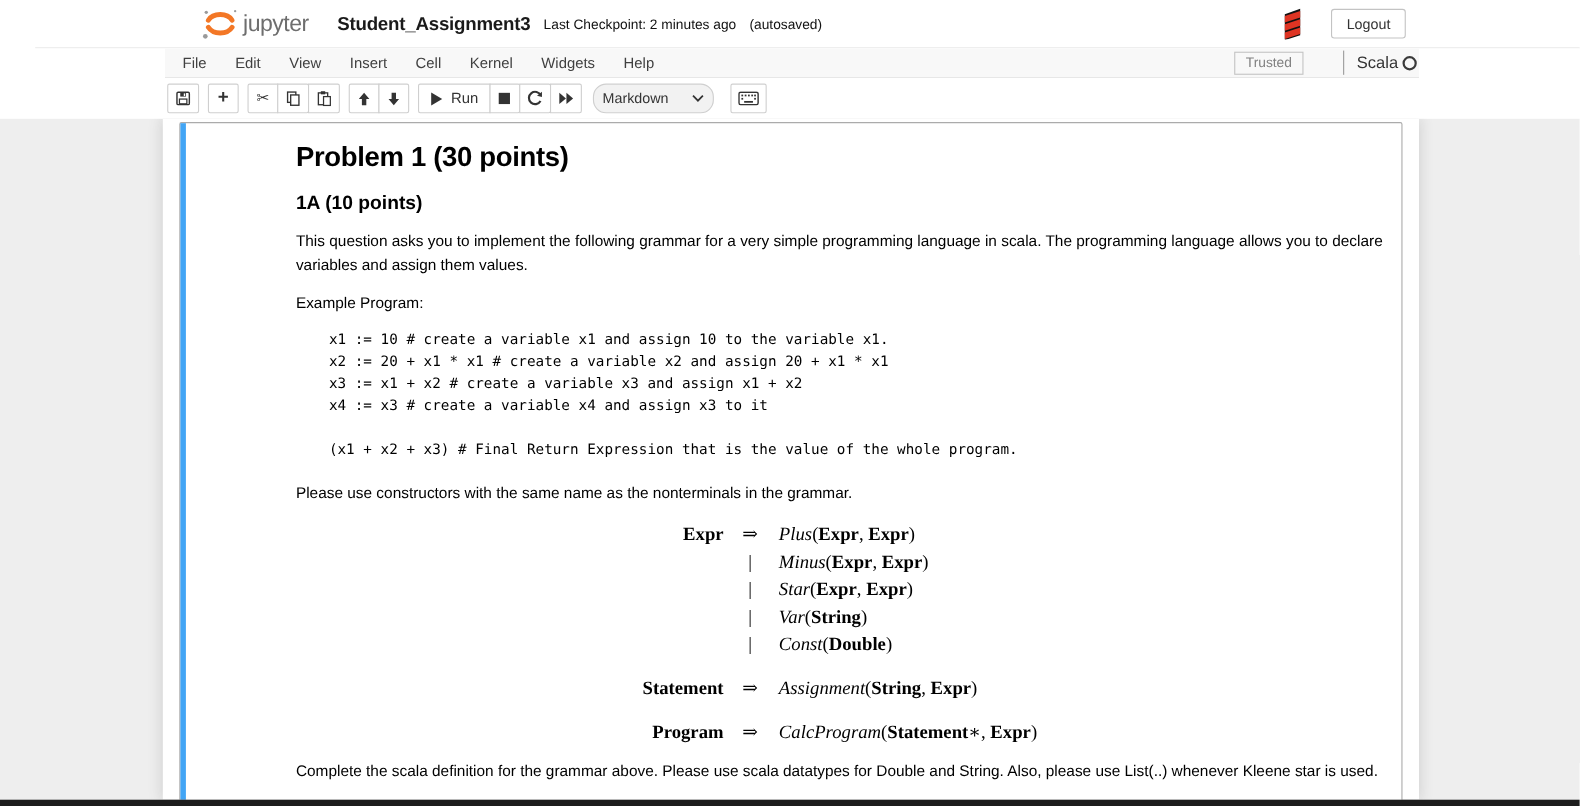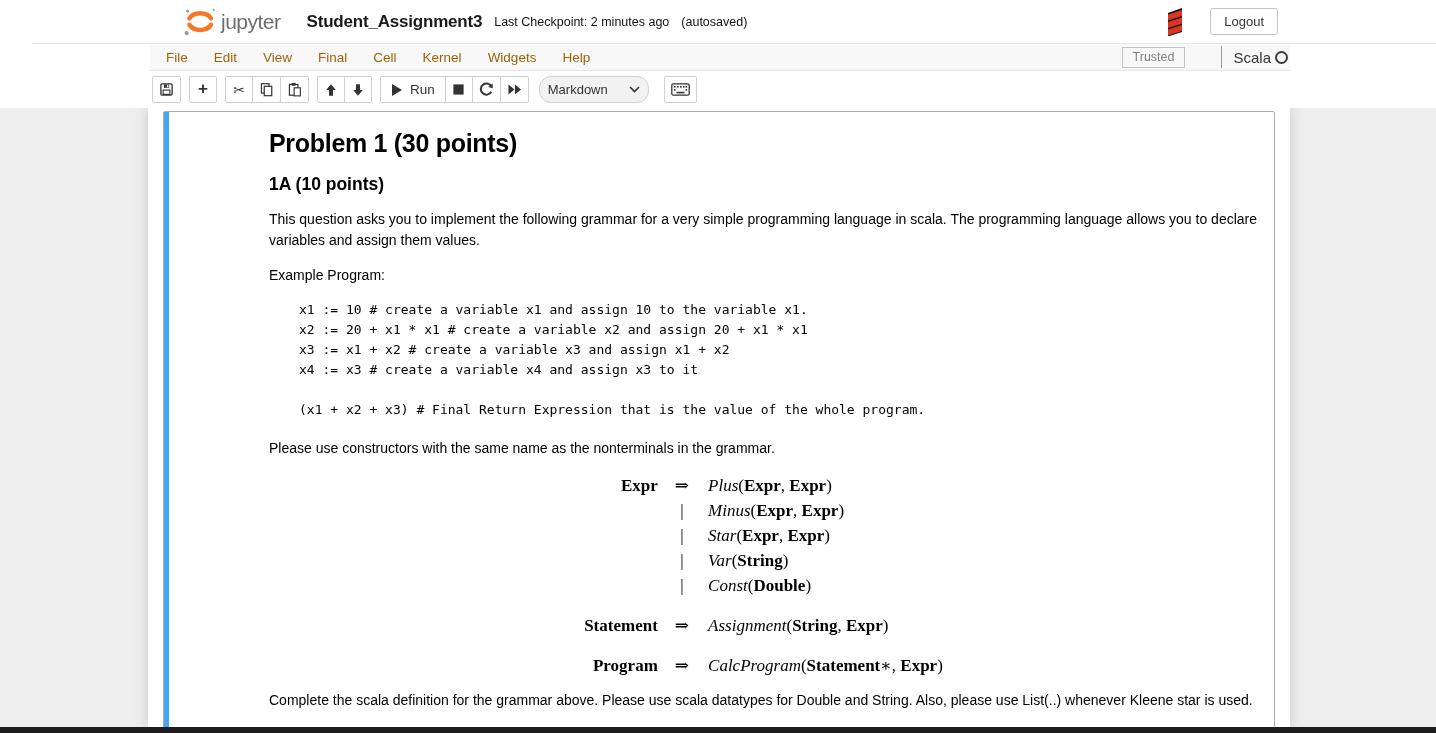--- a/index.html
+++ b/index.html
@@ -23,21 +23,21 @@
   .scala-logo { margin-right:24px; display:block; }
   .logout-btn { background:#fff; border:1px solid #c3c3c3; border-radius:3px;
     font-size:13px; color:#333; padding:5px 13px; cursor:pointer;
     font-family:"Liberation Sans",sans-serif; }
 
   
   .menu-row { height:27px; background:#fff; }
   .menu-container { margin-left:150px; width:1140px; height:100%;
     background:#f8f8f8; border-bottom:1px solid #e7e7e7;
     display:flex; align-items:center; }
-  .menu-item { font-size:13.5px; color:#a16207; padding:0 13px; cursor:pointer; }
+  .menu-item { font-size:13.5px; color:#404040; padding:0 13px; cursor:pointer; }
   .menu-item:first-child { padding-left:16px; }
   .menu-right { margin-left:auto; display:flex; align-items:center; padding-right:2px; }
   .trusted-badge { font-size:12.5px; color:#818181; border:1px solid #c3c3c3;
     padding:2px 10px 3px; margin-right:36px; background:#f8f8f8; }
   .kernel-sep { width:1px; height:22px; background:#999; margin-right:11px; }
   .kernel-name { font-size:15px; color:#333; margin-right:4px; }
   .kernel-dot { width:13px; height:13px; border:2px solid #3a3a3a; border-radius:50%; background:transparent; }
 
   
   .toolbar-row { height:37px; background:#fff; display:flex; align-items:center; padding-left:152px; }
@@ -115,21 +115,21 @@
       <button class="logout-btn">Logout</button>
     </div>
   </div>
 
   <div class="menu-row">
     <div class="menu-container">
       <div style="display:flex; align-items:center;">
           <span class="menu-item">File</span>
           <span class="menu-item">Edit</span>
           <span class="menu-item">View</span>
-          <span class="menu-item">Final</span>
+          <span class="menu-item">Insert</span>
           <span class="menu-item">Cell</span>
           <span class="menu-item">Kernel</span>
           <span class="menu-item">Widgets</span>
           <span class="menu-item">Help</span>
         </div>
       <div class="menu-right">
         <span class="trusted-badge">Trusted</span>
         <span class="kernel-sep"></span>
         <span class="kernel-name">Scala</span>
         <span class="kernel-dot"></span>

